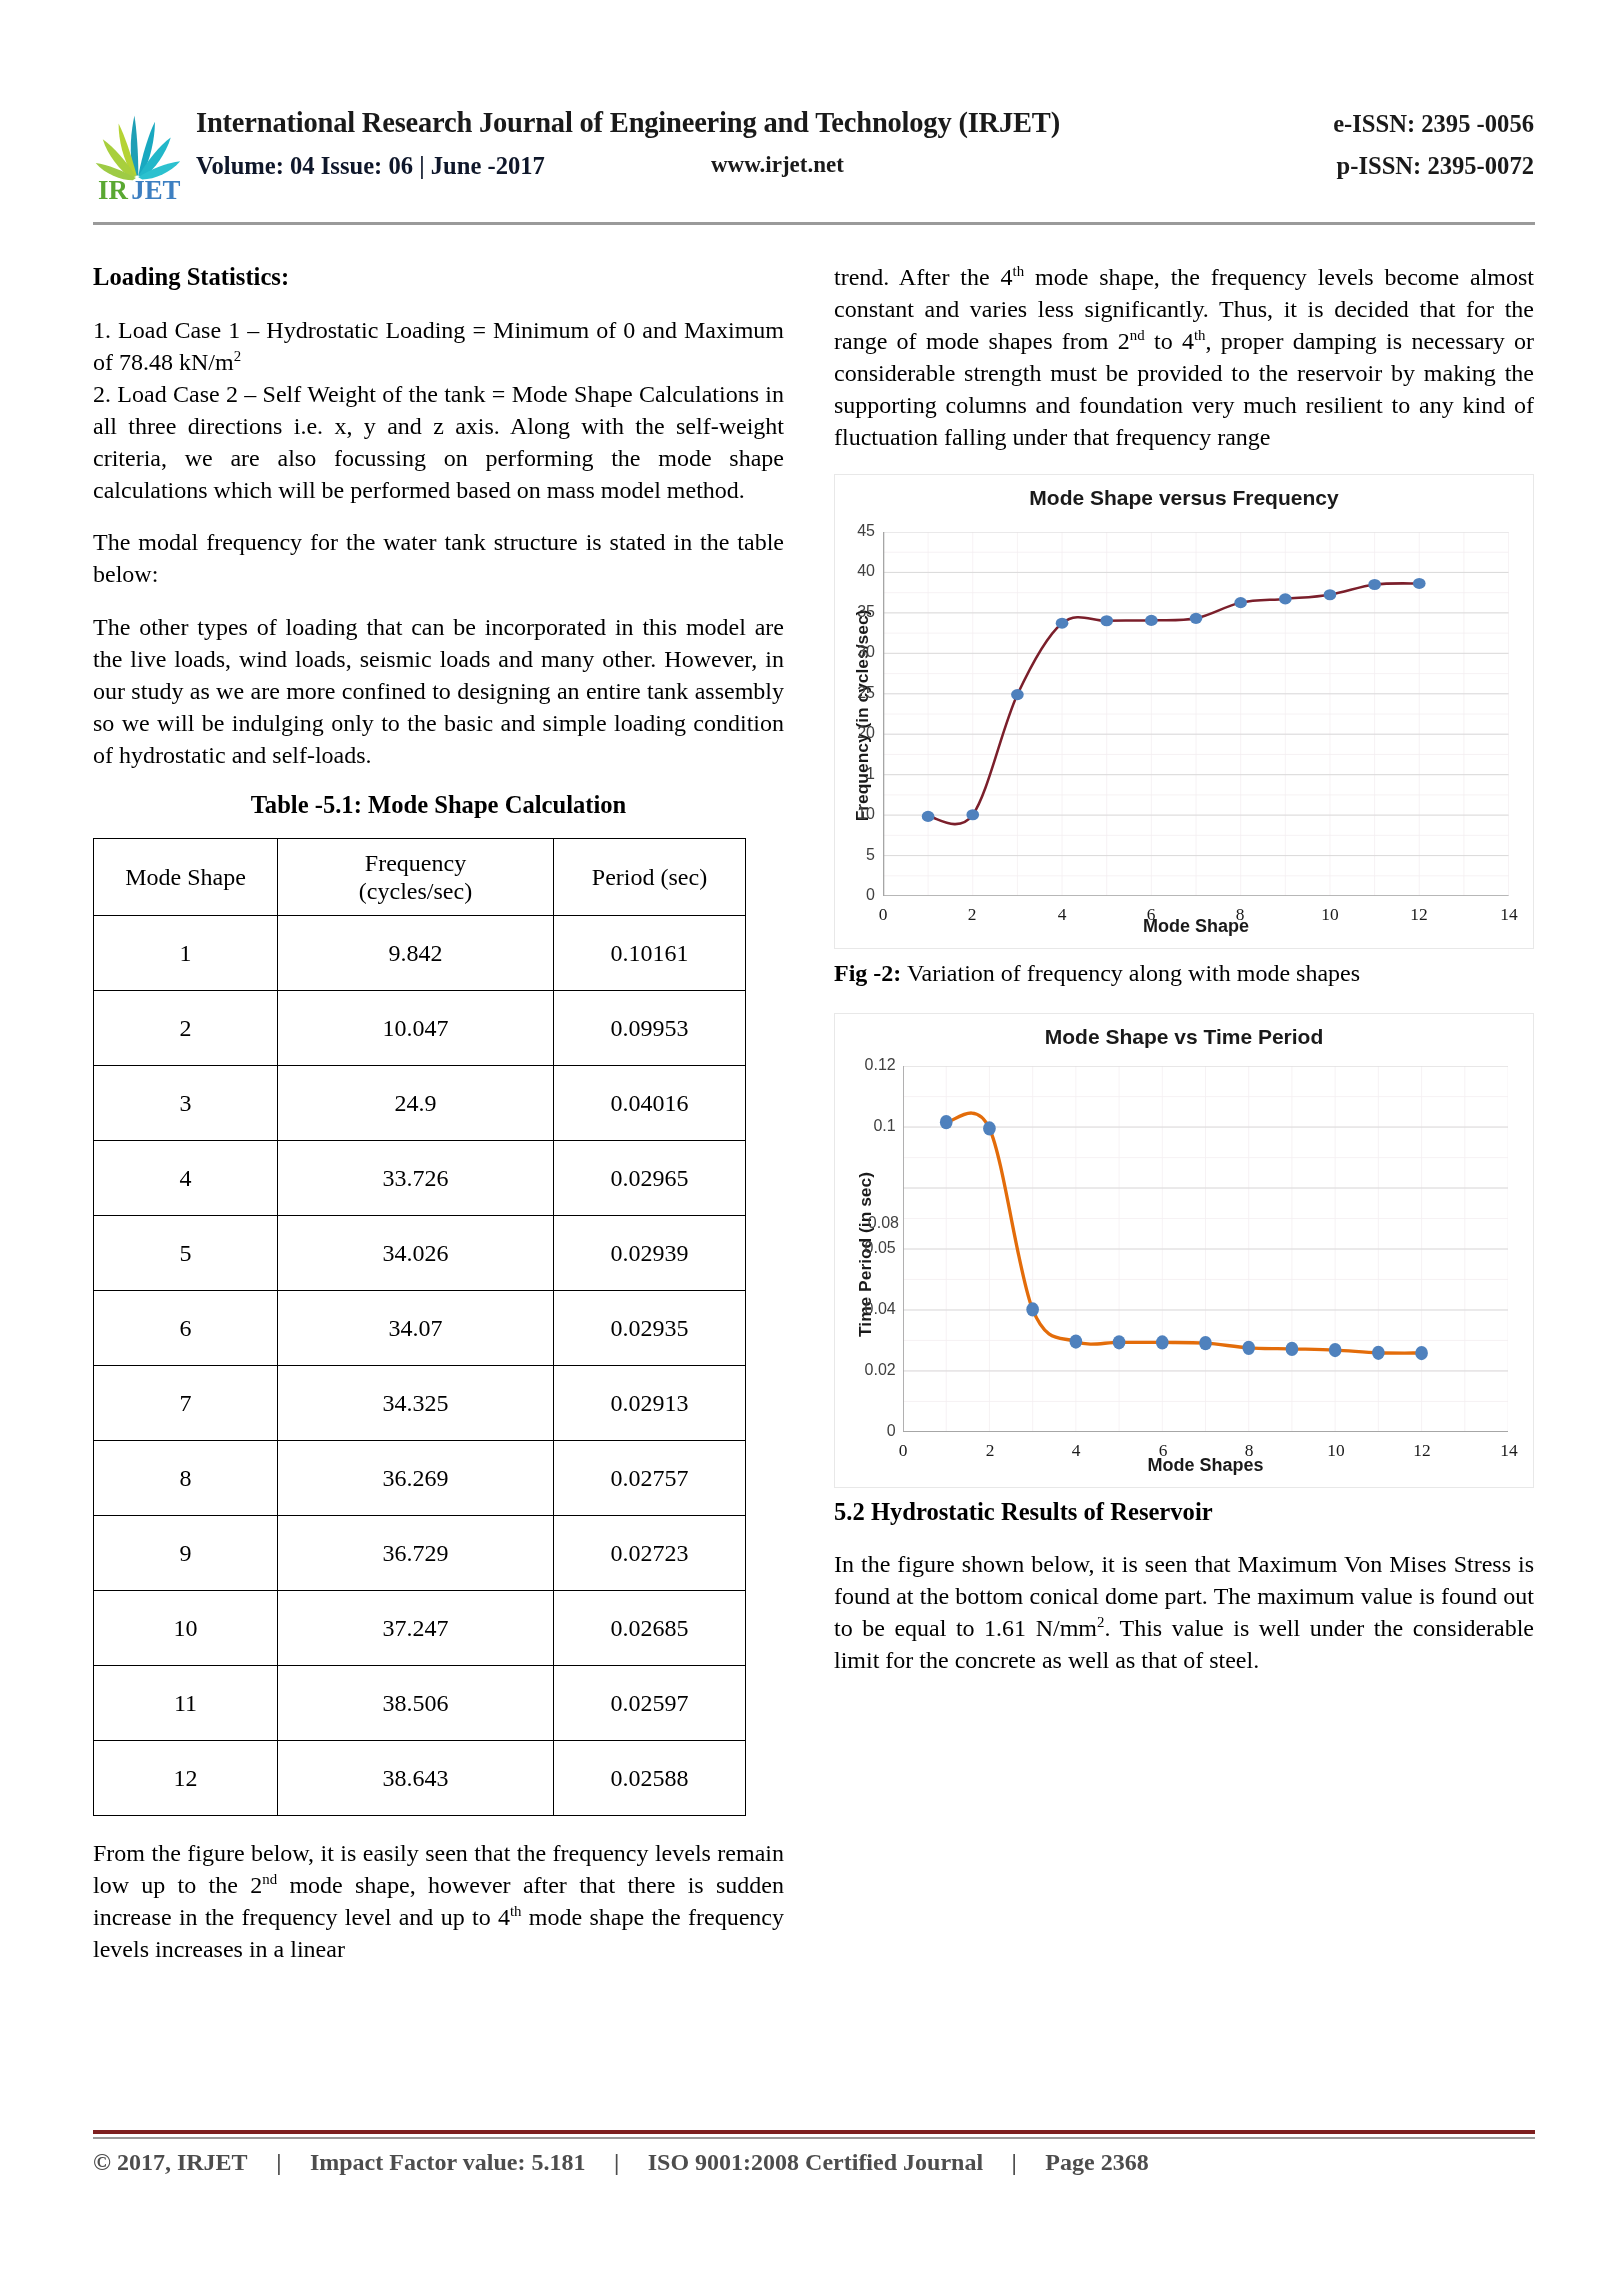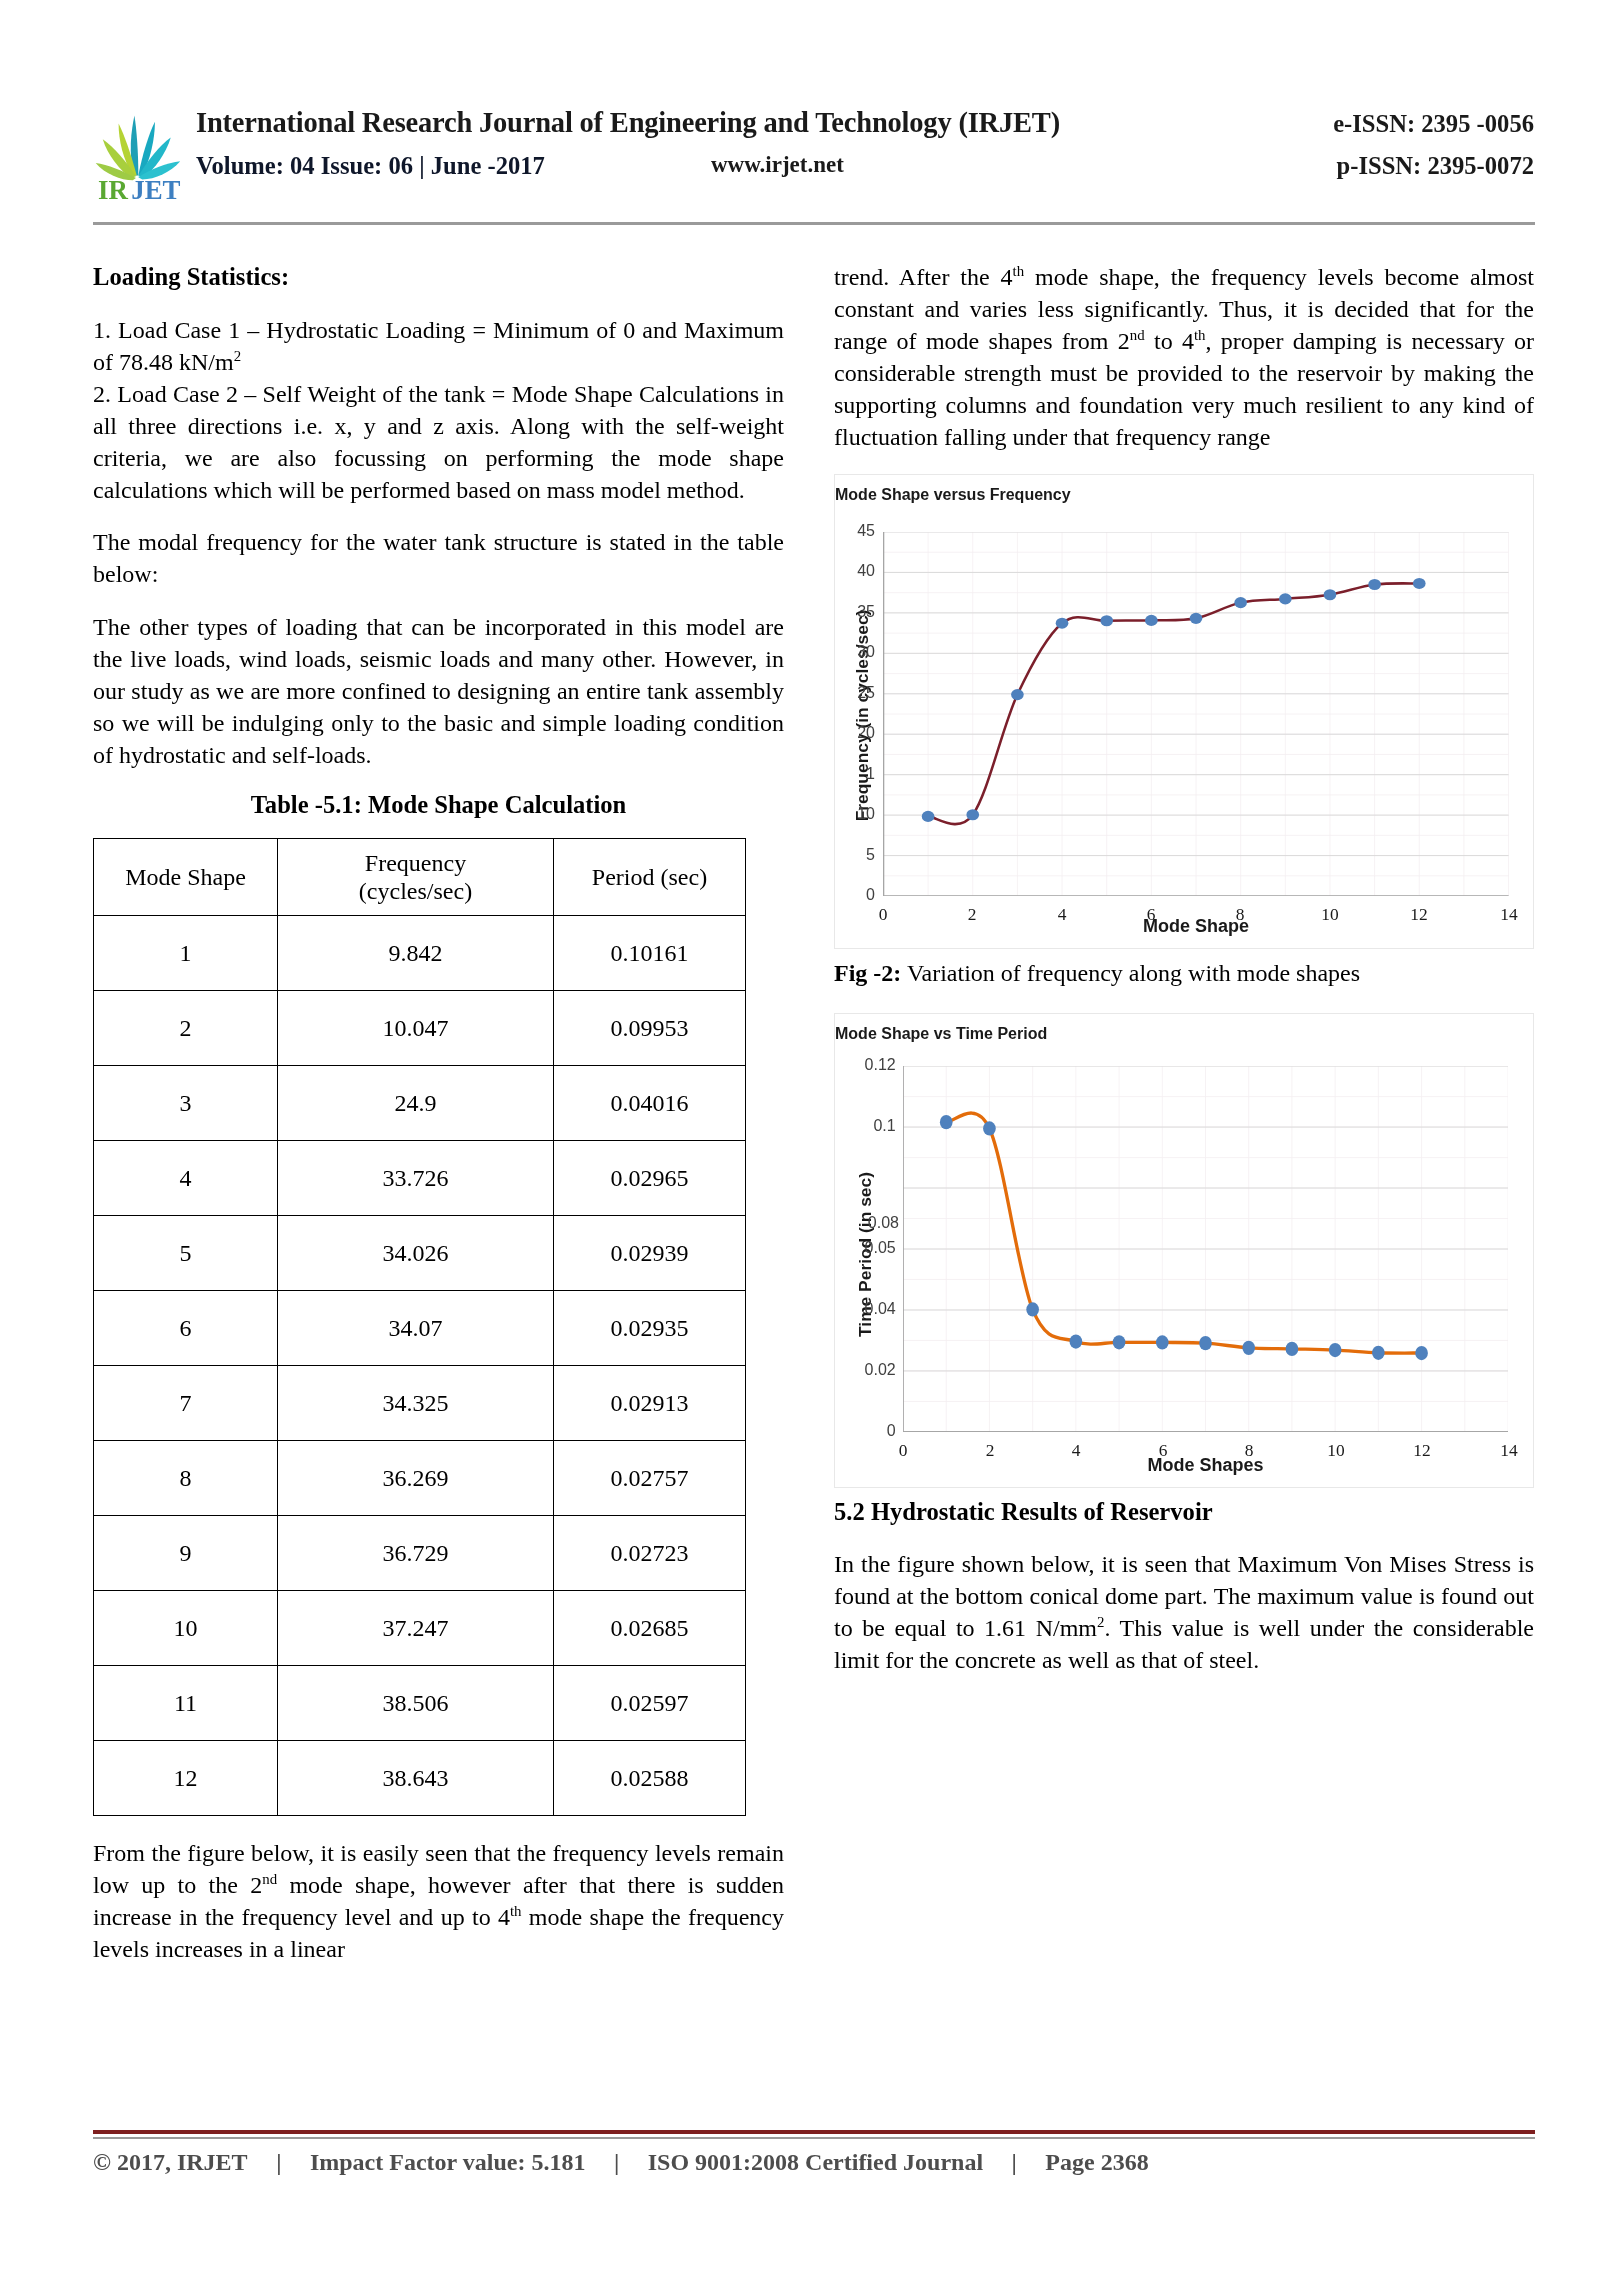--- a/index.html
+++ b/index.html
@@ -105,22 +105,23 @@
   .chartbox{
     position:relative;
     width:700px;height:475px;
     border:0.8px solid #e8e8e8;
     background:#fff;
     box-sizing:border-box;
     margin:0 0 8px 0;
   }
   .chart-title{
     position:absolute;left:0;right:0;top:11px;
+    text-align:center;
     font-family:"Liberation Sans", sans-serif;
-    font-weight:bold;font-size:16px;color:#1a1a1a;
+    font-weight:bold;font-size:21px;color:#1a1a1a;
   }
   .ylabel{
     position:absolute;
     font-family:"Liberation Sans", sans-serif;
     font-weight:bold;font-size:17.4px;color:#1a1a1a;
     transform-origin:center center;
     transform:rotate(-90deg);
     white-space:nowrap;
   }
   .xlabel{

